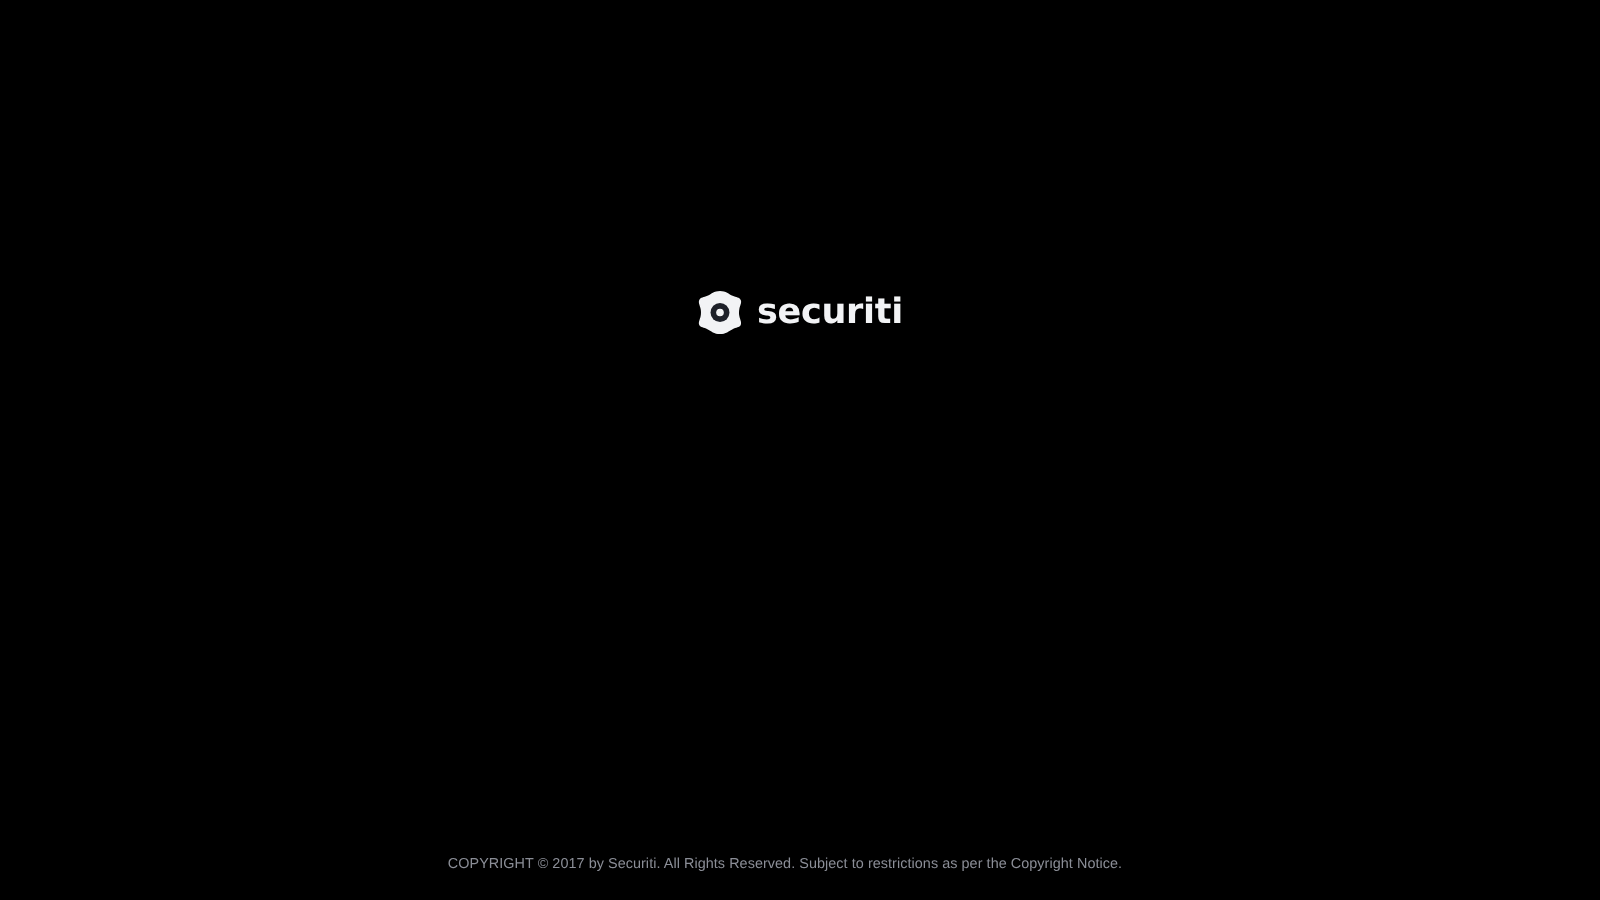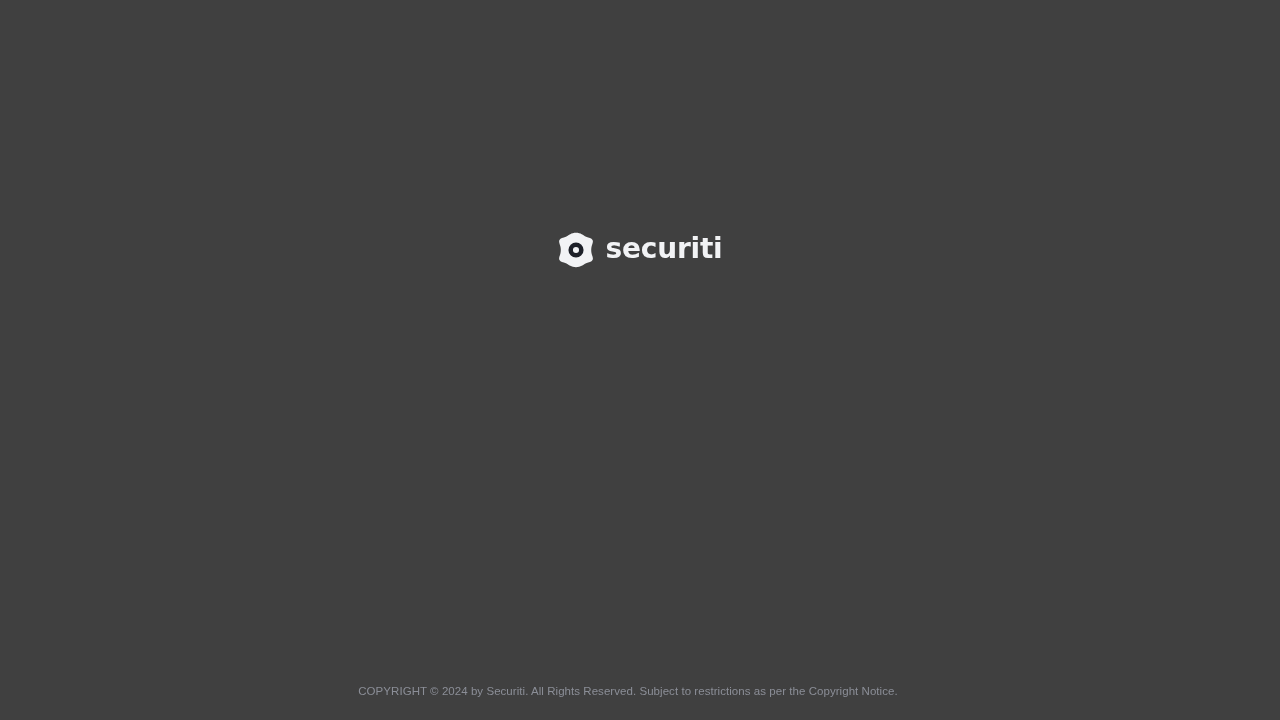--- a/index.html
+++ b/index.html
@@ -13,21 +13,21 @@
     overflow: hidden;
     background: #1e2129;
     font-family: "Liberation Sans", sans-serif;
     -webkit-font-smoothing: antialiased;
   }
 
   #slide {
     position: relative;
     width: 1280px;
     height: 720px;
-    background: #404040;
+    background: #000000;
   }
 
   
   #logo-lockup {
     position: absolute;
     left: 0;
     top: 232px;
     width: 1280px;
     display: flex;
     align-items: center;
@@ -111,15 +111,15 @@
         <circle cx="50" cy="50" r="21" fill="#1e2129"></circle>
 
         <circle cx="50" cy="50" r="8.5" fill="#f2f3f5"></circle>
       </svg>
     </span>
 
     <span id="logo-wordmark">securiti</span>
   </div>
 
 
-  <div id="copyright-bar">COPYRIGHT © 2024 by Securiti. All Rights Reserved. Subject to restrictions as per the Copyright Notice.</div>
+  <div id="copyright-bar">COPYRIGHT © 2017 by Securiti. All Rights Reserved. Subject to restrictions as per the Copyright Notice.</div>
 
 </div>
 
 </body></html>

